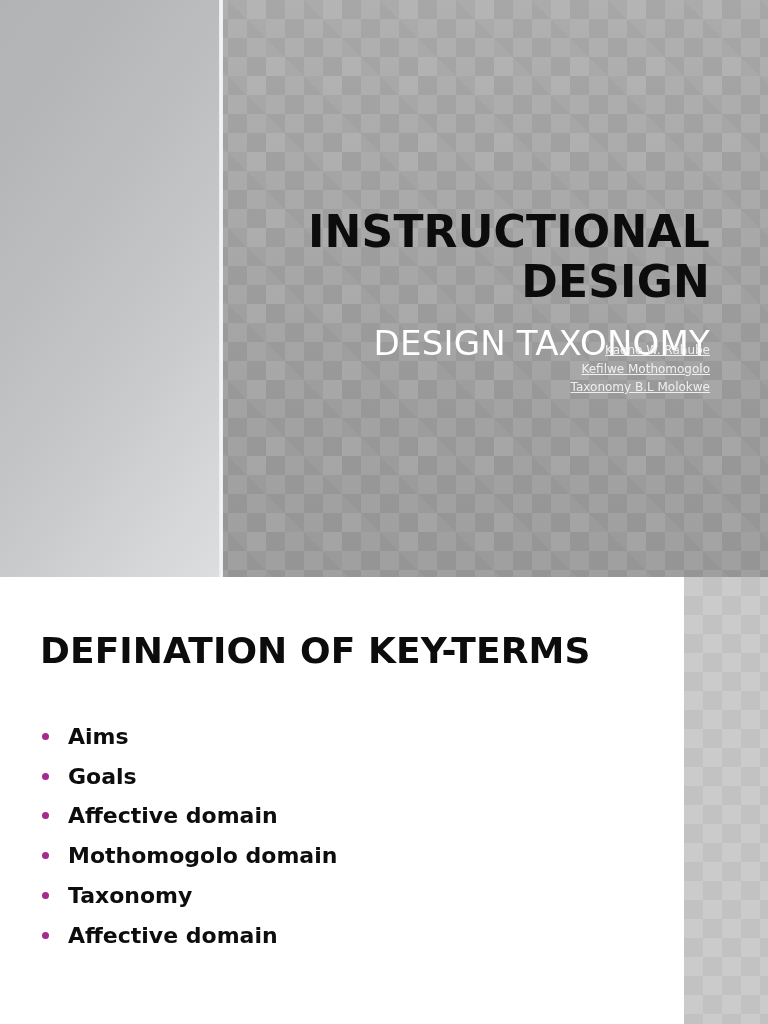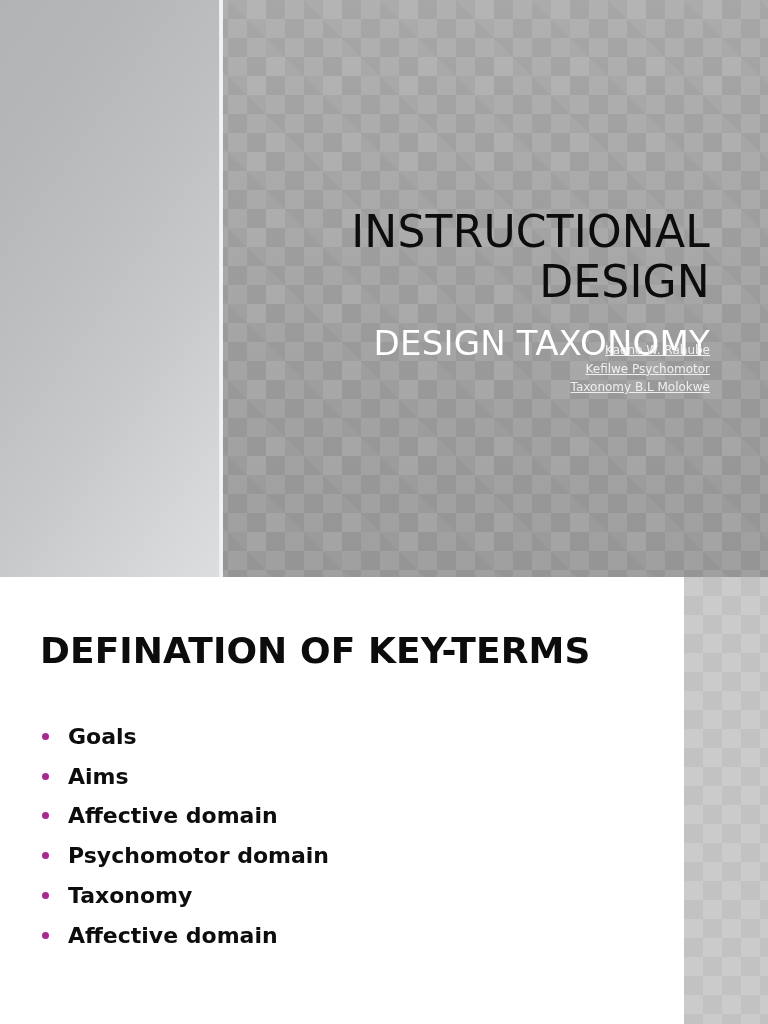--- a/index.html
+++ b/index.html
@@ -103,21 +103,21 @@
     width: 545px;
     height: 577px;
   }
 
   .s1-title {
     position: absolute;
     right: 58px;
     top: 178px;
     width: 460px;
     text-align: right;
-    font-weight: normal;
+    font-weight: bold;
     font-size: 44px;
     line-height: 1.12;
     color: #0c0c0c;
     letter-spacing: 0.2px;
   }
 
   .s1-subtitle {
     position: absolute;
     right: 58px;
     top: 297px;
@@ -228,49 +228,49 @@
     <div class="slide-one-leftpanel"></div>
 
     <div class="slide-one-content">
 
       <h1 class="s1-title">INSTRUCTIONAL DESIGN</h1>
 
       <h2 class="s1-subtitle">DESIGN TAXONOMY</h2>
 
       <div class="s1-authors">
         <span class="s1-author-line">Kaone W. Rahube</span>
-        <span class="s1-author-line">Kefilwe Psychomotor</span>
+        <span class="s1-author-line">Kefilwe Mothomogolo</span>
         <span class="s1-author-line">Taxonomy B.L Molokwe</span>
       </div>
 
     </div>
   </section>
 
   <section class="slide-two">
 
     <div class="slide-two-body">
 
       <h1 class="s2-title">DEFINATION OF KEY-TERMS</h1>
 
       <ul class="s2-list">
         <li class="s2-list-item">
           <span class="s2-bullet"></span>
+          <span>Aims</span>
+        </li>
+        <li class="s2-list-item">
+          <span class="s2-bullet"></span>
           <span>Goals</span>
         </li>
         <li class="s2-list-item">
           <span class="s2-bullet"></span>
-          <span>Aims</span>
-        </li>
-        <li class="s2-list-item">
-          <span class="s2-bullet"></span>
           <span>Affective domain</span>
         </li>
         <li class="s2-list-item">
           <span class="s2-bullet"></span>
-          <span>Psychomotor domain</span>
+          <span>Mothomogolo domain</span>
         </li>
         <li class="s2-list-item">
           <span class="s2-bullet"></span>
           <span>Taxonomy</span>
         </li>
         <li class="s2-list-item">
           <span class="s2-bullet"></span>
           <span>Affective domain</span>
         </li>
       </ul>

